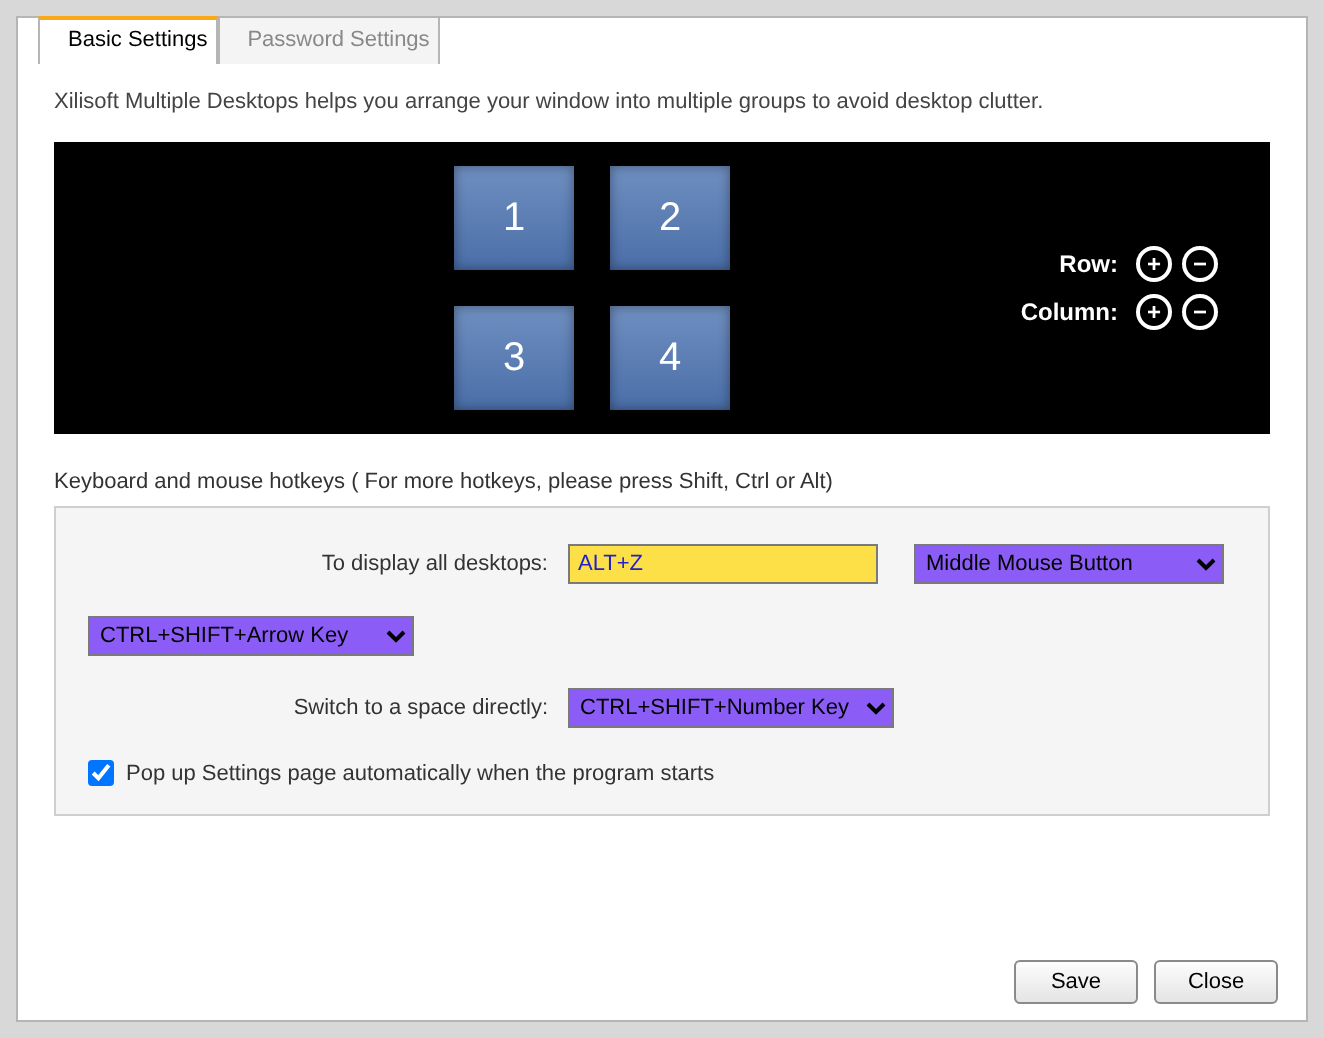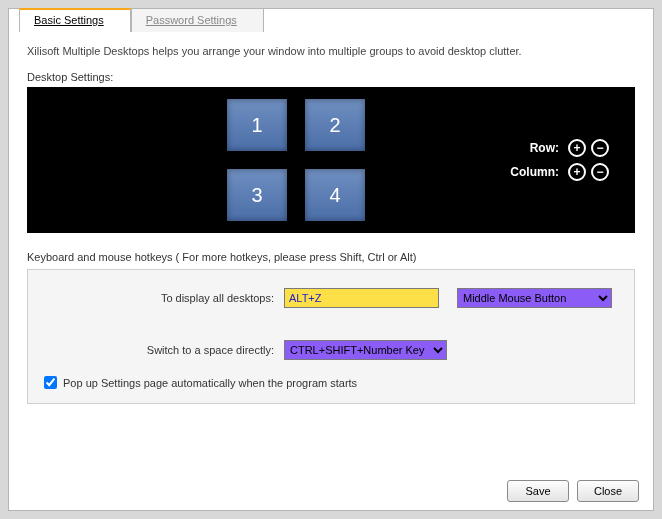--- a/index.html
+++ b/index.html
@@ -18,29 +18,28 @@
     border: 1px solid #b5b5b5;
     position: relative;
   }
   .tabs {
     position: absolute;
     top: -1px;
     left: 10px;
     display: flex;
   }
   .tab {
-    padding: 5px 26px 6px 14px;
+    padding: 5px 4px 6px 14px;
     border: 1px solid #b5b5b5;
     border-bottom: none;
     background: #f4f4f4;
     color: #888;
     cursor: pointer;
     font-size: 11px;
     margin-right: 0;
-    text-decoration: underline;
   }
   .tab.active {
     background: #fff;
     color: #000;
     border-top: 2px solid #f8a818;
     padding-top: 4px;
     position: relative;
     z-index: 2;
   }
   .tab.active::after {
@@ -178,21 +177,20 @@
 
   <div class="tabs">
     <div class="tab active">Basic Settings</div>
     <div class="tab">Password Settings</div>
   </div>
 
   <div class="content">
 
     <p class="intro">Xilisoft Multiple Desktops helps you arrange your window into multiple groups to avoid desktop clutter.</p>
 
-    <p class="section-label">Desktop Settings:</p>
 
     <div class="desktop-preview">
       <div class="grid">
         <div class="cell">1</div>
         <div class="cell">2</div>
         <div class="cell">3</div>
         <div class="cell">4</div>
       </div>
       <div class="rc-controls">
         <div class="rc-row">
@@ -214,20 +212,23 @@
 
       <div class="hk-row">
         <div class="hk-label">To display all desktops:</div>
         <input class="text-input" type="text" value="ALT+Z" style="">
         <select class="select sel-mouse">
           <option>Middle Mouse Button</option>
         </select>
       </div>
 
       <div class="hk-row">
+        <select class="select sel-1">
+          <option>CTRL+SHIFT+Arrow Key</option>
+        </select>
       </div>
 
       <div class="hk-row">
         <div class="hk-label">Switch to a space directly:</div>
         <select class="select sel-1">
           <option>CTRL+SHIFT+Number Key</option>
         </select>
       </div>
 
       <div class="checkbox-row">

